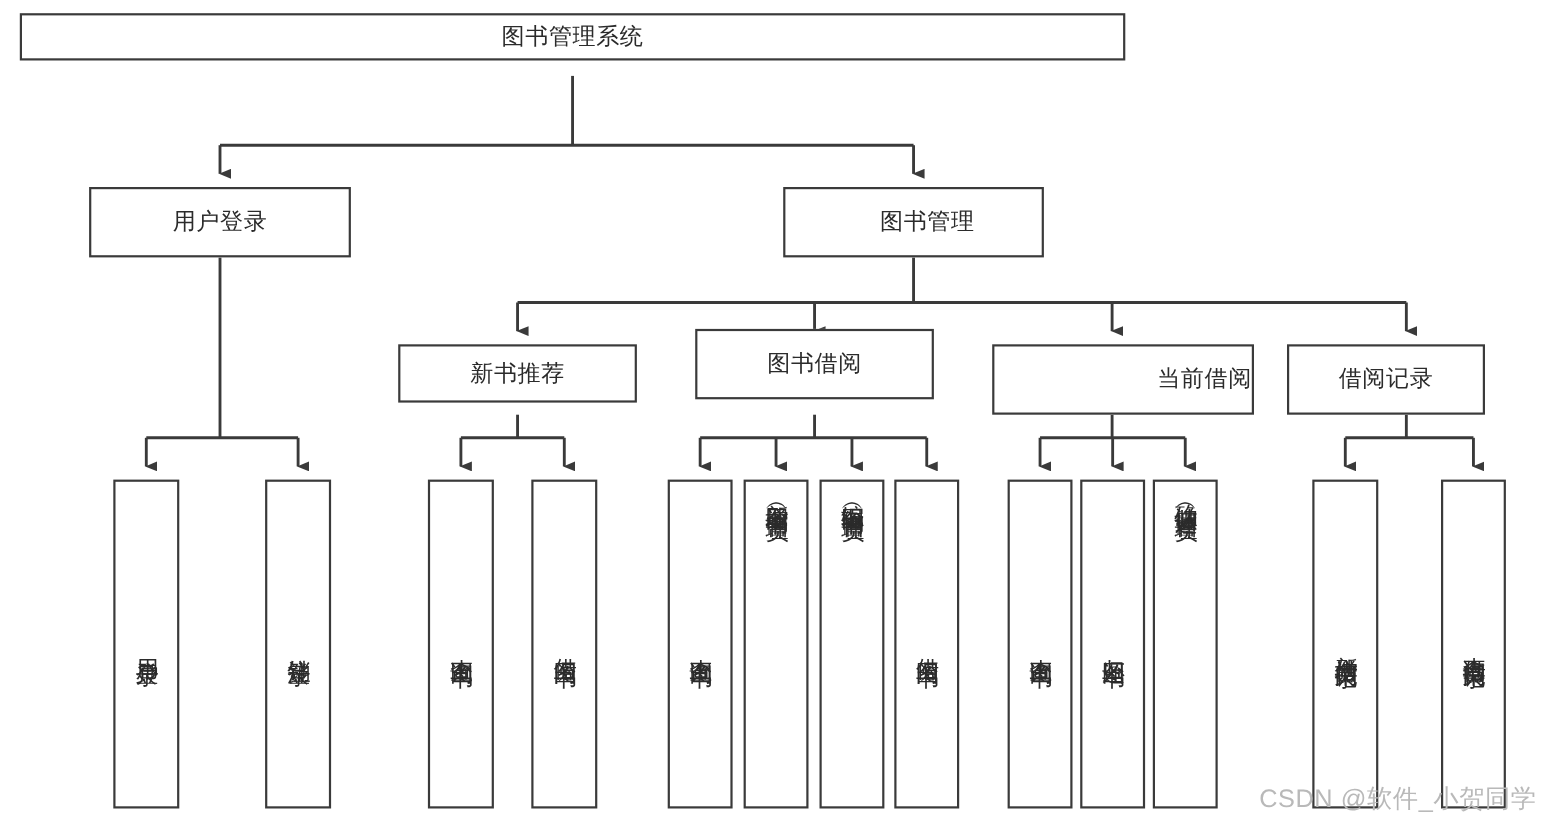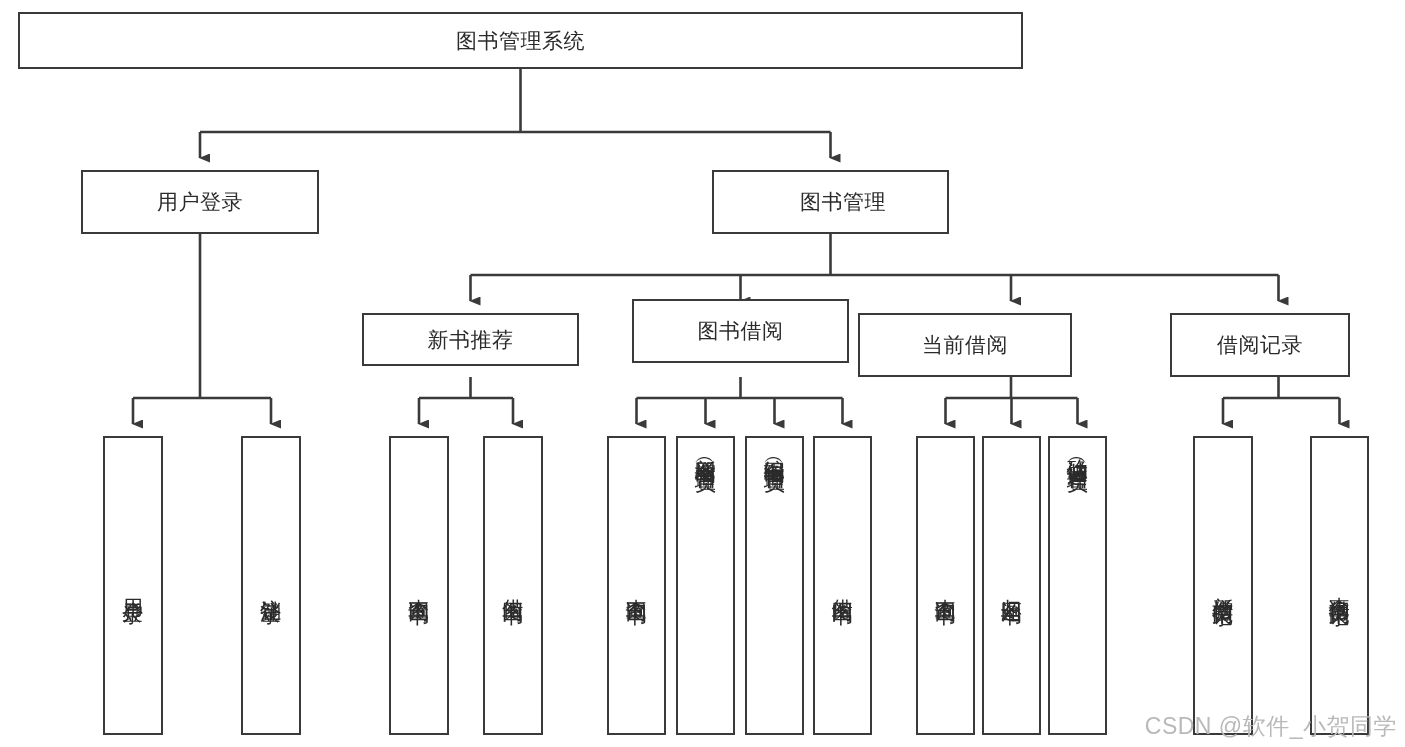--- a/index.html
+++ b/index.html
@@ -113,38 +113,38 @@
         <path d="M 945.5 398 L 945.5 424" marker-end="url(#arrowhead)"></path>
         <path d="M 1011.5 398 L 1011.5 424" marker-end="url(#arrowhead)"></path>
         <path d="M 1077.5 398 L 1077.5 424" marker-end="url(#arrowhead)"></path>
         <path d="M 1278.5 377 L 1278.5 398"></path>
         <path d="M 1223 398 L 1339.5 398"></path>
         <path d="M 1223 398 L 1223 424" marker-end="url(#arrowhead)"></path>
         <path d="M 1339.5 398 L 1339.5 424" marker-end="url(#arrowhead)"></path>
       </g>
   </svg>
 
-  <div class="node" style="left: 18px; top: 12px; width: 1005px; height: 57px;">
+  <div class="node" style="left: 18px; top: 12px; width: 1005px; height: 43px;">
     <span class="node-label">图书管理系统</span>
   </div>
 
   <div class="node" style="left: 81px; top: 170px; width: 238px; height: 64px;">
     <span class="node-label">用户登录</span>
   </div>
   <div class="node" style="left: 712px; top: 170px; width: 237px; height: 64px; padding-left: 25px;">
     <span class="node-label">图书管理</span>
   </div>
 
   <div class="node" style="left: 362px; top: 313px; width: 217px; height: 53px;">
     <span class="node-label">新书推荐</span>
   </div>
   <div class="node" style="left: 632px; top: 299px; width: 217px; height: 64px;">
     <span class="node-label">图书借阅</span>
   </div>
-  <div class="node" style="left: 858px; top: 313px; width: 214px; height: 64px;">
+  <div class="node" style="left: 902px; top: 313px; width: 238px; height: 64px; justify-content: flex-end;">
     <span class="node-label">当前借阅</span>
   </div>
   <div class="node" style="left: 1170px; top: 313px; width: 180px; height: 64px;">
     <span class="node-label">借阅记录</span>
   </div>
 
   <div class="node vertical" style="left: 103px; top: 436px; width: 60px; height: 299px;">
     <span class="node-label">用户登录</span>
   </div>
   <div class="node vertical" style="left: 241px; top: 436px; width: 60px; height: 299px;">

